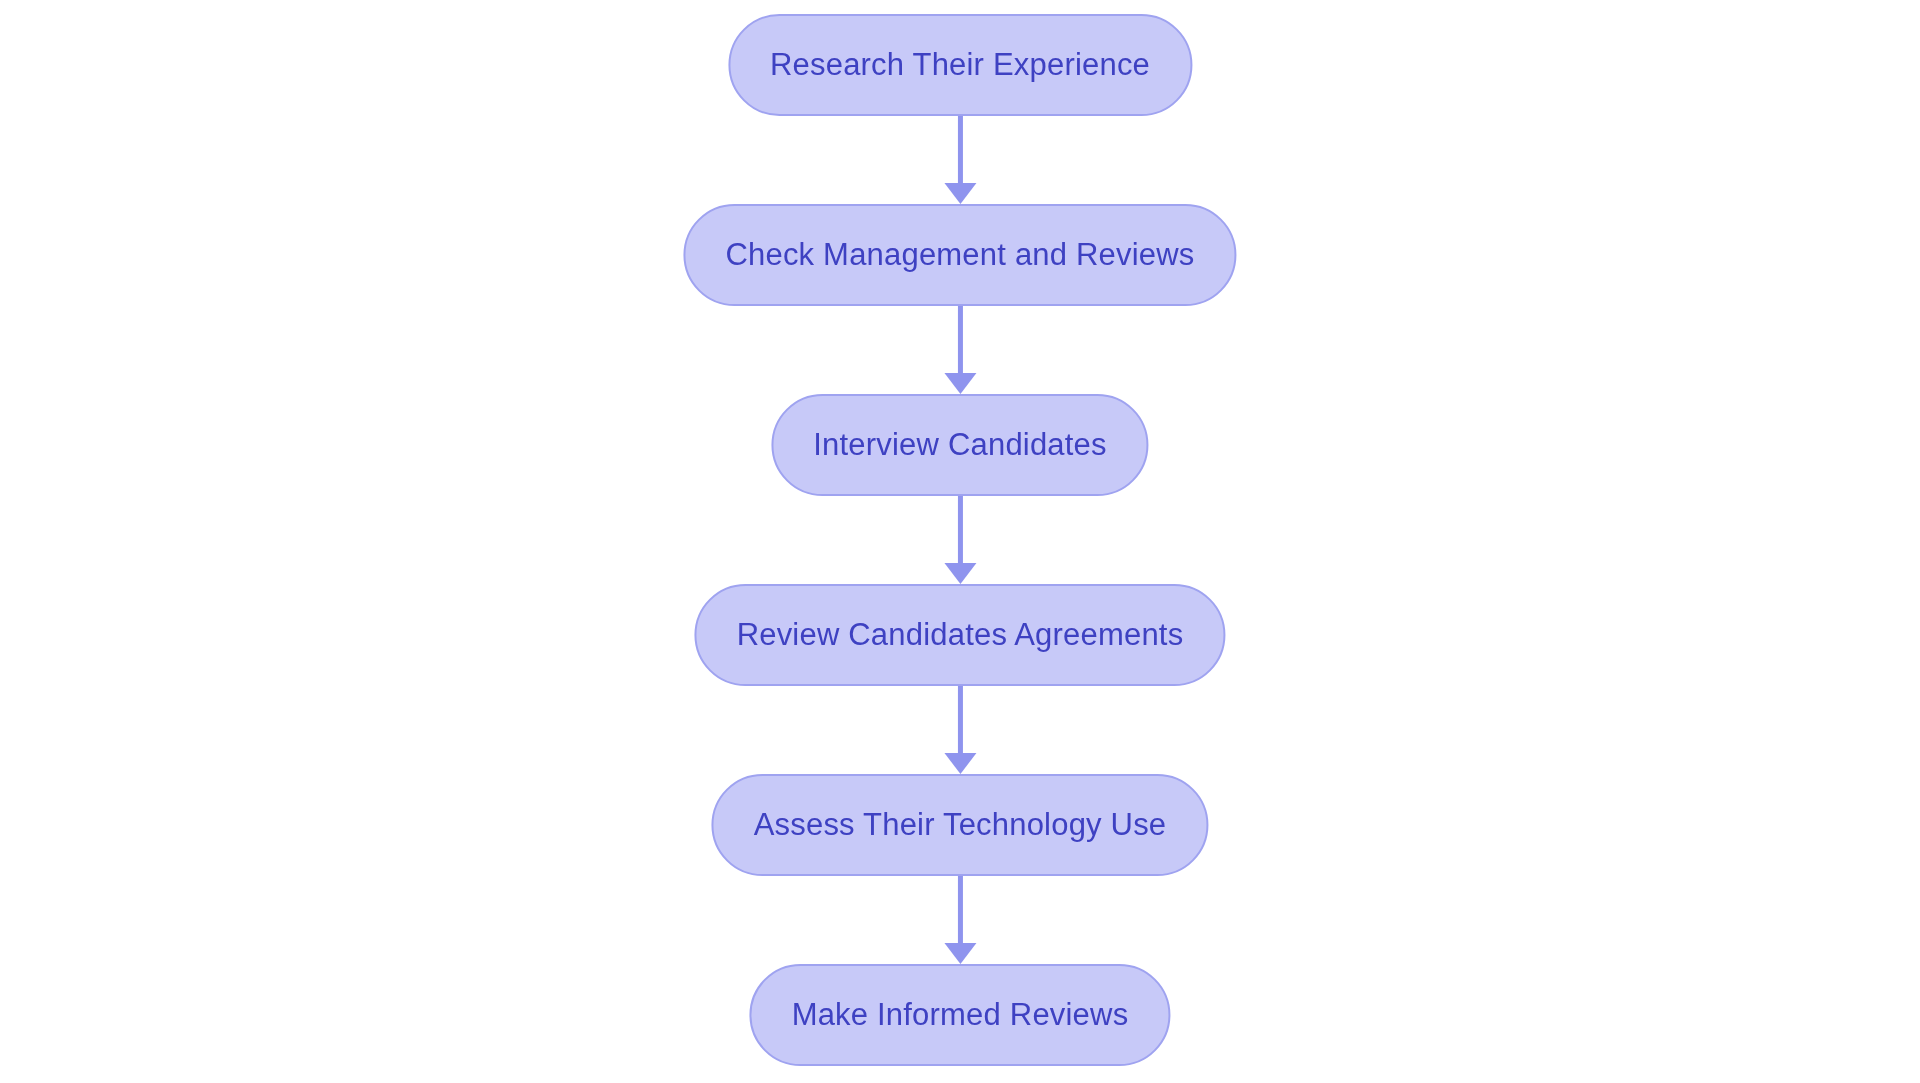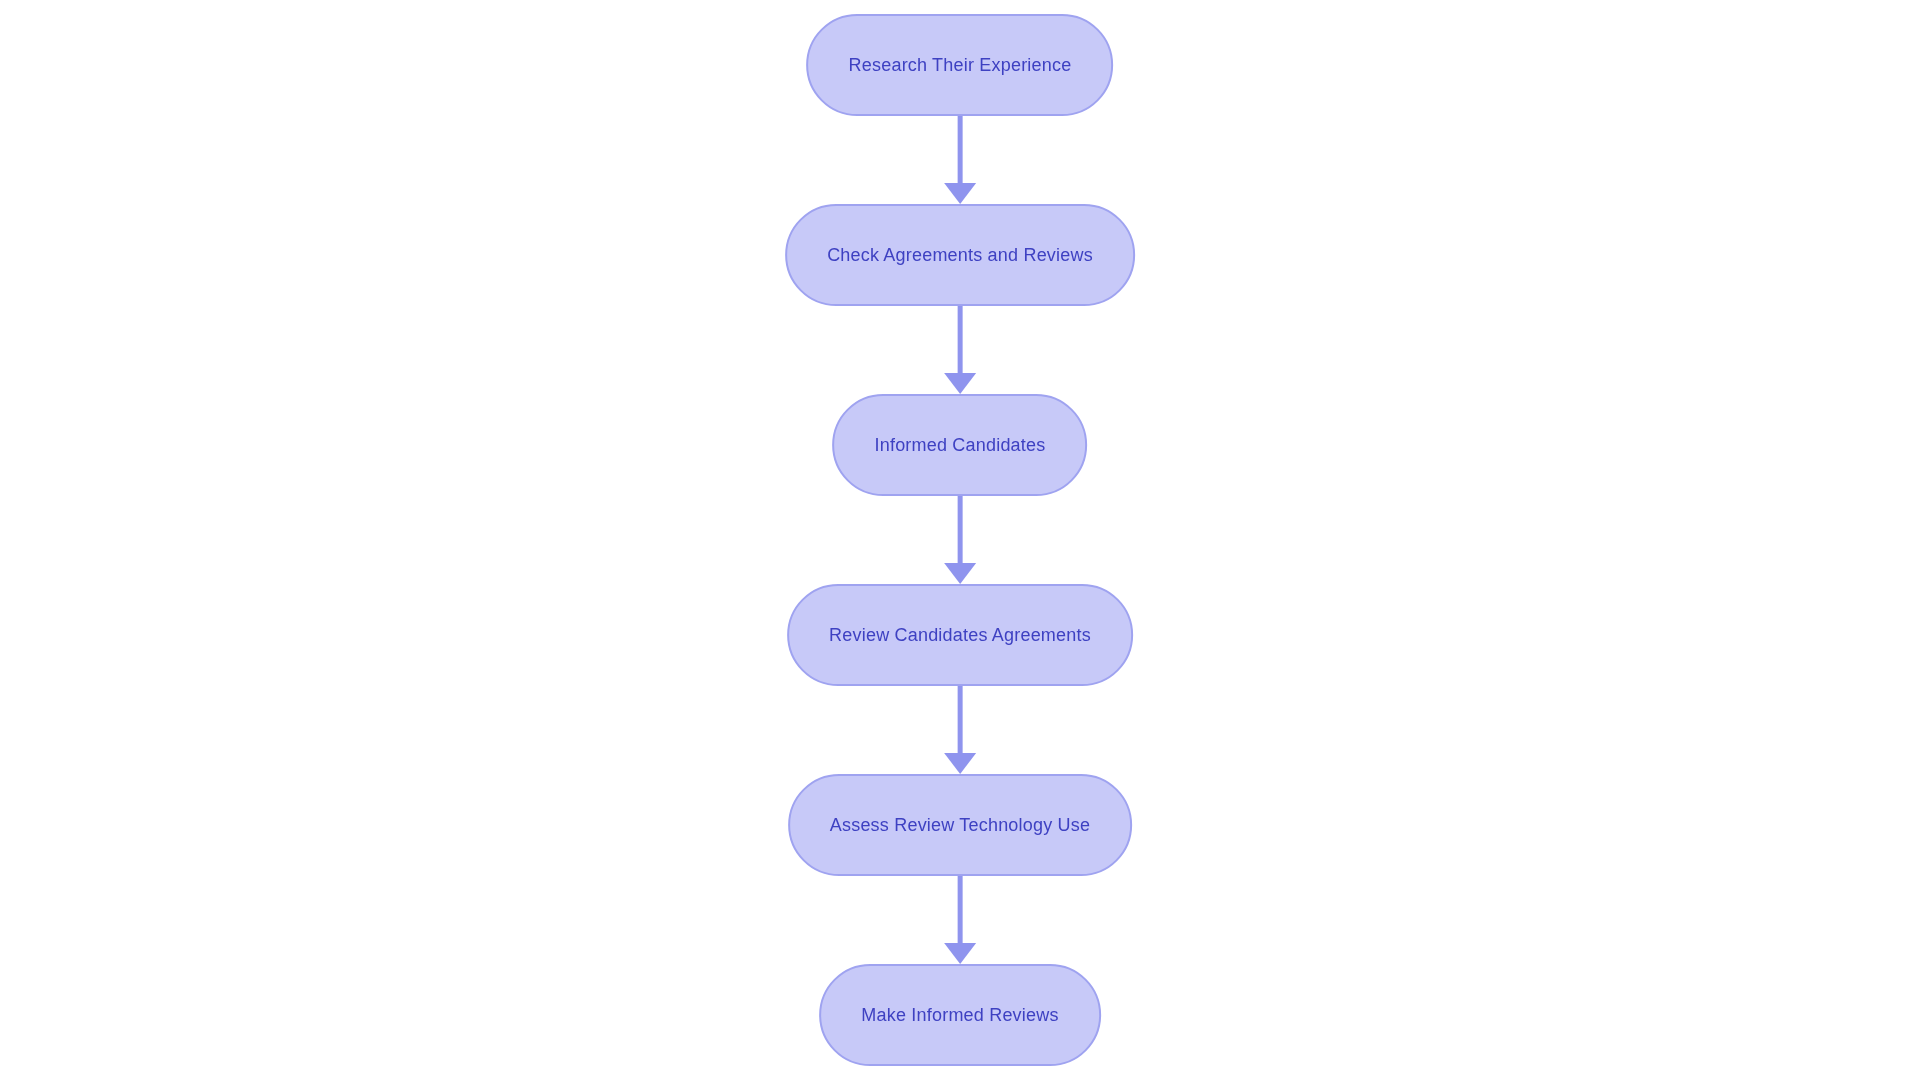--- a/index.html
+++ b/index.html
@@ -35,21 +35,21 @@
     height: 102px;
     min-height: 102px;
     padding: 0 40px;
     display: flex;
     align-items: center;
     justify-content: center;
     background: var(--node-fill);
     border: 2px solid var(--node-border);
     border-radius: 52px;
     color: var(--node-text);
-    font-size: 18px;
+    font-size: 31px;
     font-weight: 400;
     letter-spacing: 0.2px;
     white-space: nowrap;
   }
   .flow-arrow {
     height: 88px;
     width: 32px;
     position: relative;
     flex: none;
   }
@@ -82,48 +82,48 @@
   <div class="flow-node">
     <span>Research Their Experience</span>
   </div>
 
   <div class="flow-arrow">
     <div class="arrow-line"></div>
     <div class="arrow-head"></div>
   </div>
 
   <div class="flow-node">
-    <span>Check Agreements and Reviews</span>
+    <span>Check Management and Reviews</span>
   </div>
 
   <div class="flow-arrow">
     <div class="arrow-line"></div>
     <div class="arrow-head"></div>
   </div>
 
   <div class="flow-node">
-    <span>Informed Candidates</span>
+    <span>Interview Candidates</span>
   </div>
 
   <div class="flow-arrow">
     <div class="arrow-line"></div>
     <div class="arrow-head"></div>
   </div>
 
   <div class="flow-node">
     <span>Review Candidates Agreements</span>
   </div>
 
   <div class="flow-arrow">
     <div class="arrow-line"></div>
     <div class="arrow-head"></div>
   </div>
 
   <div class="flow-node">
-    <span>Assess Review Technology Use</span>
+    <span>Assess Their Technology Use</span>
   </div>
 
   <div class="flow-arrow">
     <div class="arrow-line"></div>
     <div class="arrow-head"></div>
   </div>
 
   <div class="flow-node">
     <span>Make Informed Reviews</span>
   </div>

